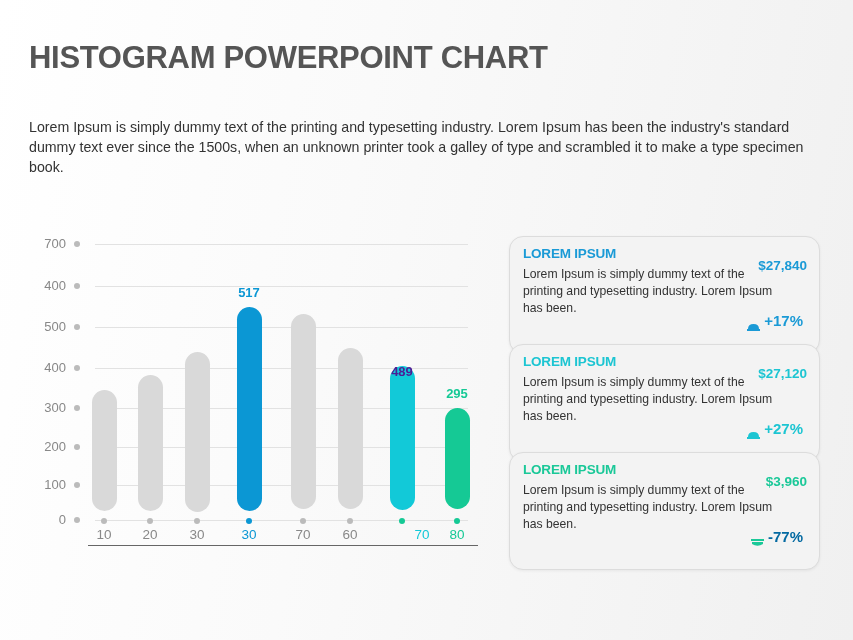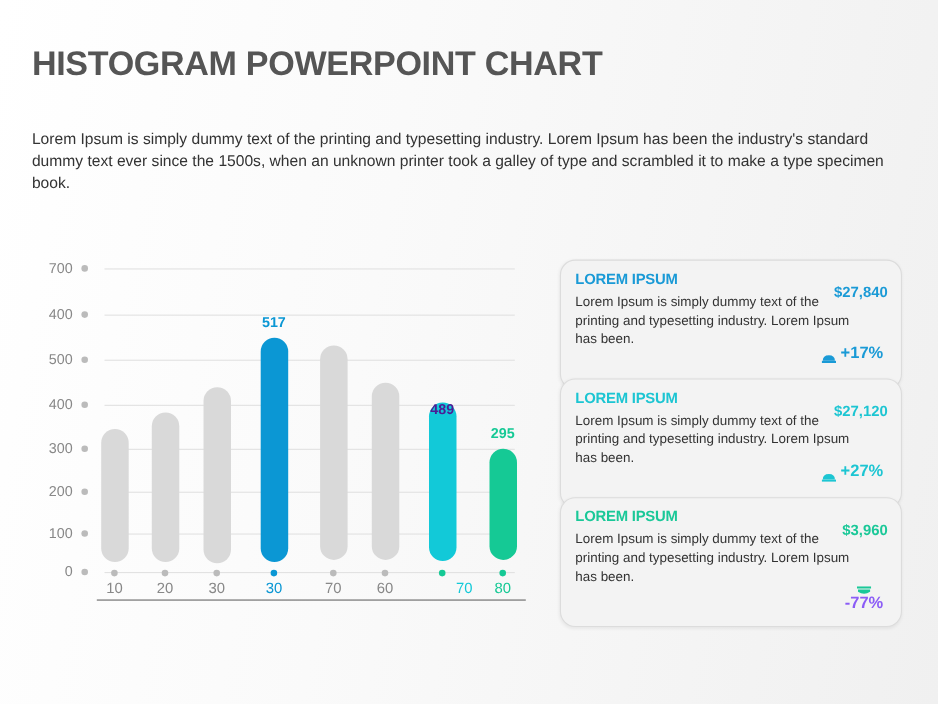--- a/index.html
+++ b/index.html
@@ -126,21 +126,21 @@
             <path d="M1 6 Q1 1 6.5 1 Q12 1 12 6 Z" fill="#1cc5d2"></path>
             <rect x="0" y="6" width="13" height="2" fill="#1cc5d2"></rect>
           </svg></span>
         <span>+27%</span>
       </div>
     </div>
     <div class="card" style="top: 452px;">
       <div class="card-title" style="color: rgb(26, 200, 152);">LOREM IPSUM</div>
       <div class="card-amount" style="color: rgb(26, 200, 152);">$3,960</div>
       <div class="card-body">Lorem Ipsum is simply dummy text of the printing and typesetting industry. Lorem Ipsum has been.</div>
-      <div class="card-change" style="color: #8b5cf6; flex-direction: column;">
+      <div class="card-change" style="color: #0369a1;">
         <span class="trend-icon"><svg width="13" height="8" viewBox="0 0 13 8">
             <rect x="0" y="0" width="13" height="2" fill="#1ac898"></rect>
             <path d="M1 3 L12 3 L12 5 Q6.5 8.5 1 5 Z" fill="#1ac898"></path>
           </svg></span>
         <span>-77%</span>
       </div>
     </div>
   </div>
 
 </body></html>

